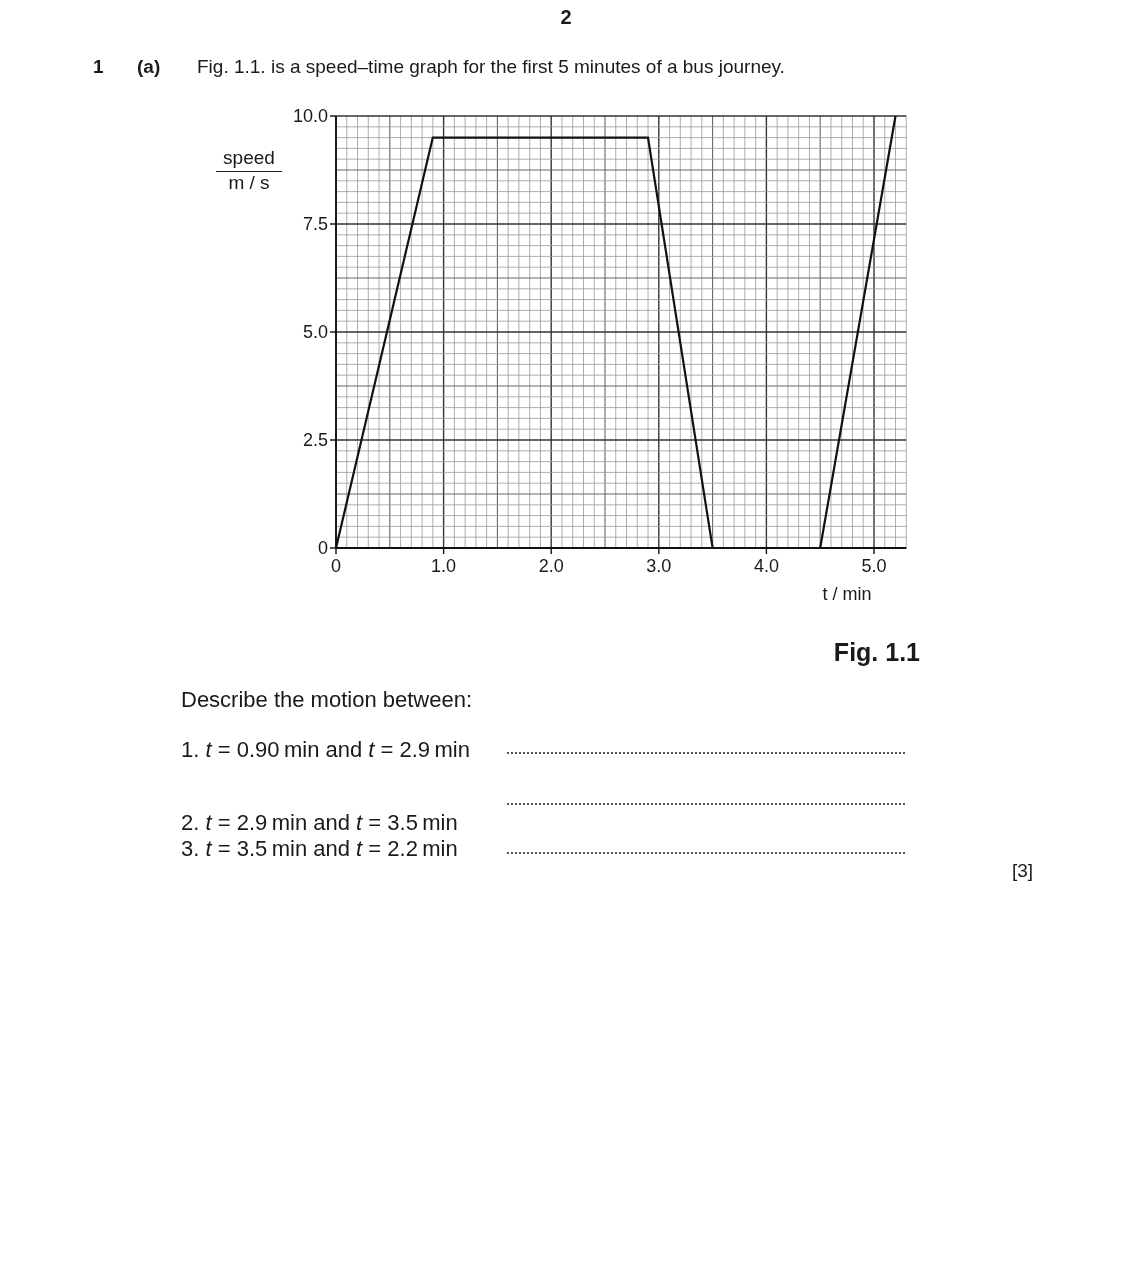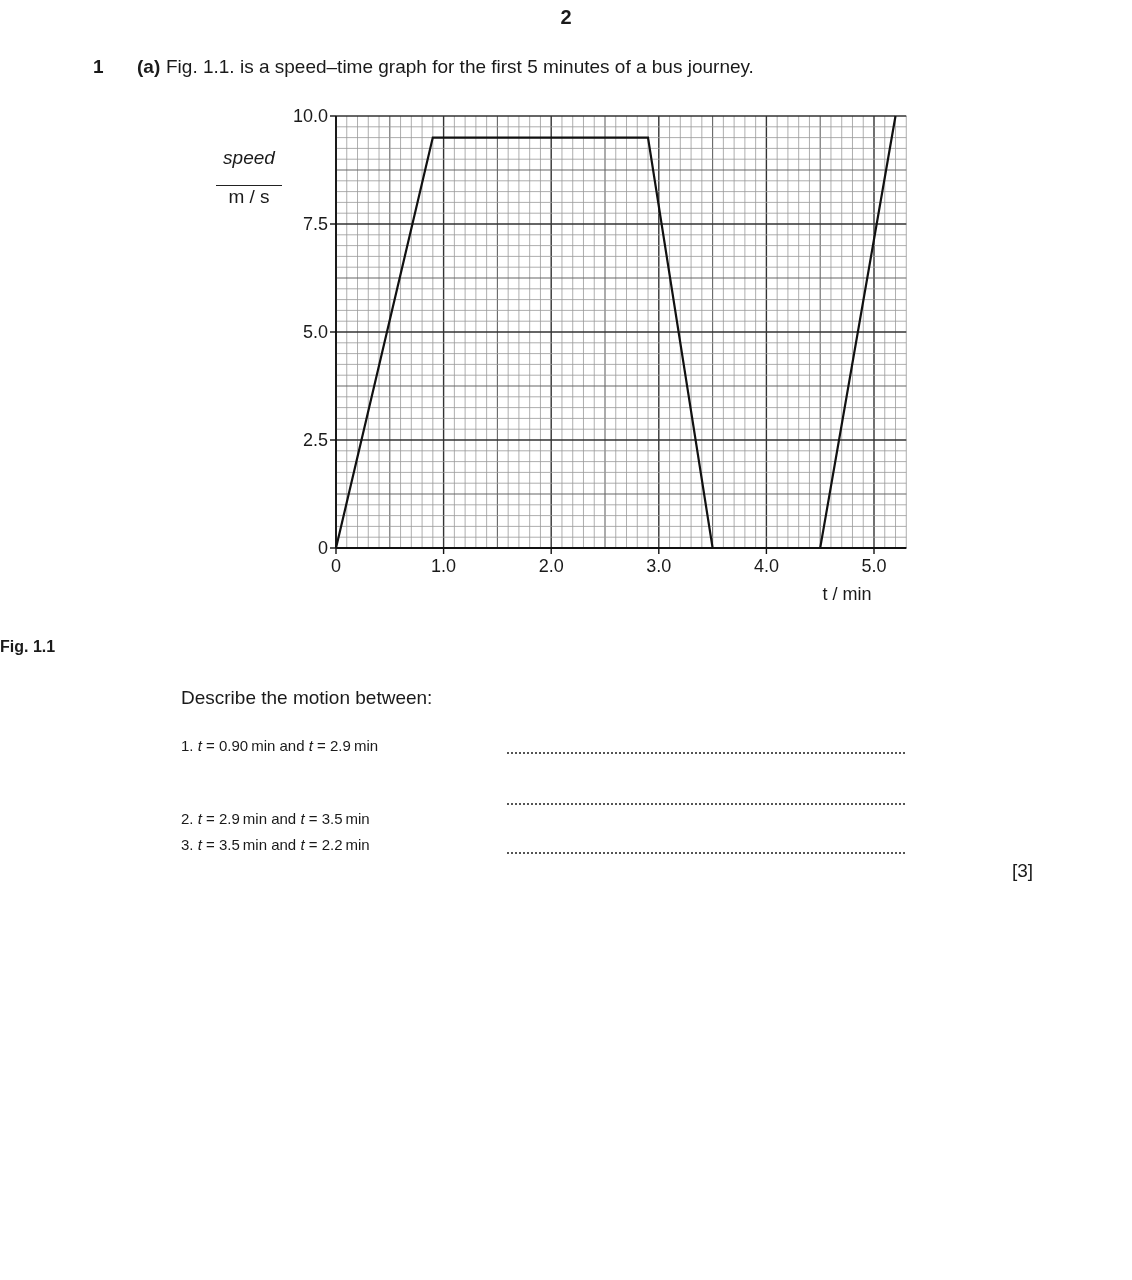--- a/index.html
+++ b/index.html
@@ -2,28 +2,28 @@
 <html><head>
 <meta charset="utf-8">
 <style>
   html, body { margin: 0; padding: 0; background: #ffffff; }
   body { width: 1132px; height: 1280px; position: relative; overflow: hidden;
          font-family: "Liberation Sans", sans-serif; color: #1a1a1a; }
   .abs { position: absolute; }
   .page-num { left: 0; width: 1132px; top: 6px; text-align: center; font-weight: bold; font-size: 20px; }
   .qnum { left: 93px; top: 56px; font-weight: bold; font-size: 19px; }
   .qpart { left: 137px; top: 56px; font-weight: bold; font-size: 19px; }
-  .qtext { left: 166px; top: 56px; font-size: 19px; }
+  .qtext { left: 197px; top: 56px; font-size: 19px; }
   .ylabel { left: 216px; top: 147px; width: 66px; text-align: center; font-size: 19px; }
-  .ylabel .num { display: block; padding-bottom: 16px; border-bottom: 1.5px solid #222; line-height: 22px; font-style: italic; }
+  .ylabel .num { display: block; padding-bottom: 2px; border-bottom: 1.5px solid #222; line-height: 22px; }
   .ylabel .den { display: block; line-height: 22px; }
   svg text { font-family: "Liberation Sans", sans-serif; fill: #1a1a1a; }
-  .figcap { left: 0; width: 920px; top: 638px; text-align: left; font-weight: bold; font-size: 16px; }
-  .describe { left: 181px; top: 687px; font-size: 19px; }
-  .item { left: 181px; font-size: 15px; }
+  .figcap { left: 0; width: 920px; top: 638px; text-align: right; font-weight: bold; font-size: 25px; }
+  .describe { left: 181px; top: 687px; font-size: 22px; }
+  .item { left: 181px; font-size: 22px; }
   .item i { font-style: italic; }
   .dots { left: 507px; width: 398px; height: 0; border-bottom: 2px dotted #555; }
   .marks { left: 1012px; top: 860px; font-size: 19px; }
 </style>
 </head>
 <body>
 
 <div class="abs page-num">2</div>
 <div class="abs qnum">1</div>
 <div class="abs qpart">(a)</div>

